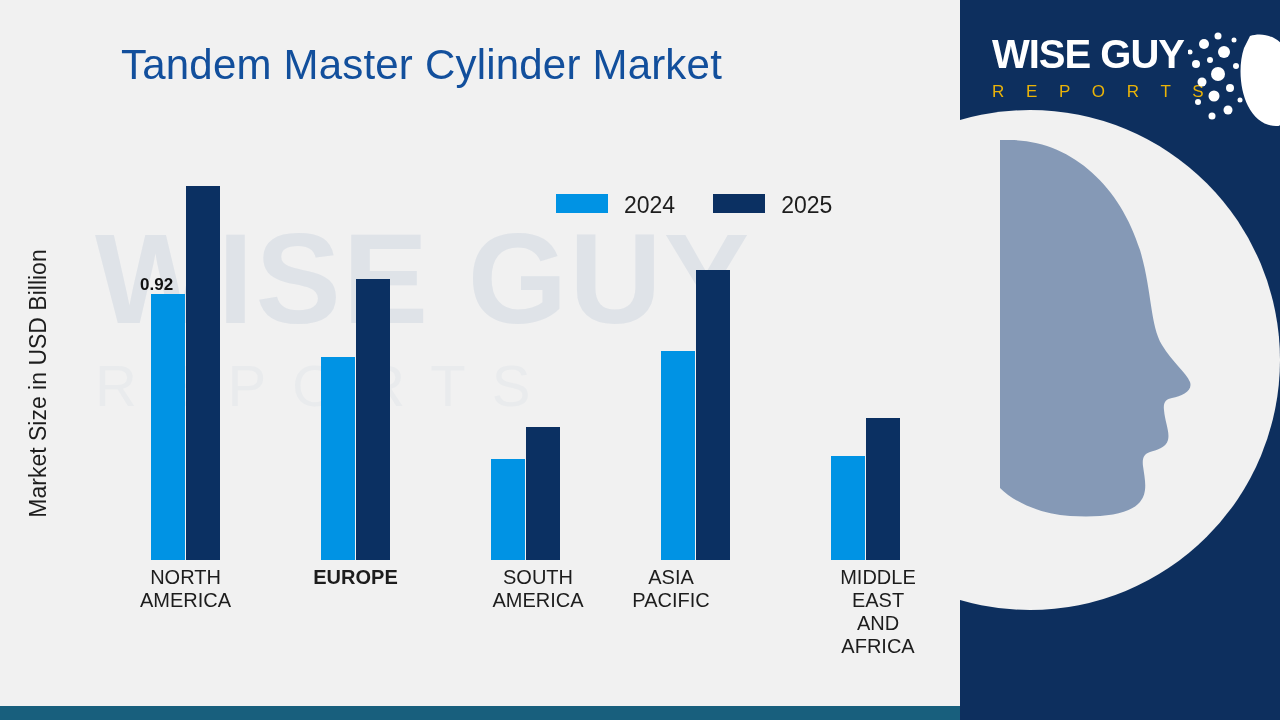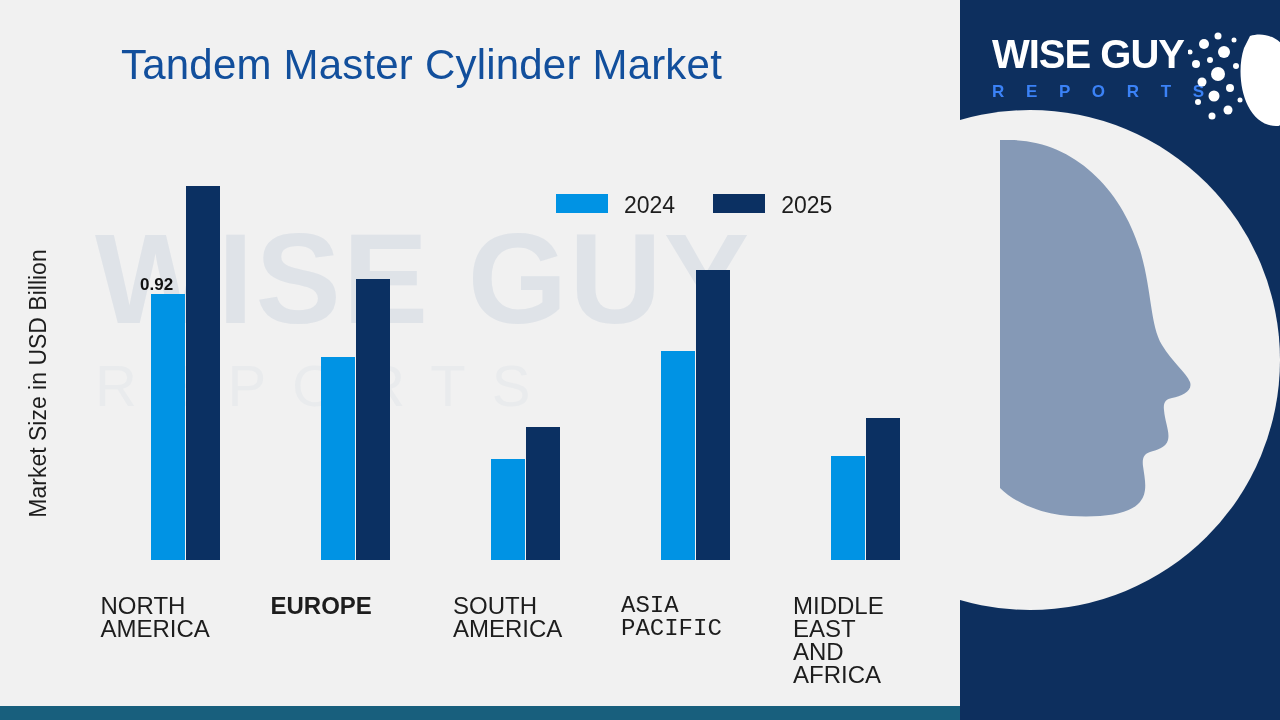--- a/index.html
+++ b/index.html
@@ -61,23 +61,23 @@
     position:absolute;left:0;top:0;width:960px;height:720px;
   }
   .bar{position:absolute;bottom:160px;width:34px;}
   .bar-label{
     position:absolute;font-size:17px;font-weight:700;color:#111;
     white-space:nowrap;
   }
 
   .cat-label{
     position:absolute;top:566px;
-    font-size:24px;color:#1d1d1d;
+    font-size:20px;color:#1d1d1d;text-align:center;
     line-height:23px;white-space:pre-line;
-    transform:translateX(-50%);width:170px;margin-top:28px;
+    transform:translateX(-50%);width:170px;
   }
 
   
   .right-panel{
     position:absolute;left:960px;top:0;width:320px;height:720px;
     background:#0d2f5e;overflow:hidden;
   }
   .brand-circle{
     position:absolute;left:-180px;top:110px;width:500px;height:500px;
     border-radius:50%;background:#f1f1f1;
@@ -87,21 +87,21 @@
     opacity:.55;
   }
   .logo{
     position:absolute;left:32px;top:34px;width:260px;height:82px;
   }
   .logo-main{
     font-size:40px;font-weight:700;color:#ffffff;letter-spacing:-1px;
     line-height:1;white-space:nowrap;
   }
   .logo-sub{
-    font-size:17px;font-weight:700;color:#3b82f6;letter-spacing:8.5px;
+    font-size:17px;font-weight:400;color:#eab308;letter-spacing:8.5px;
     line-height:1;margin-top:9px;white-space:nowrap;
   }
   .logo-dots{position:absolute;left:196px;top:-4px;width:110px;height:96px;}
 
   
   .bottom-bar{
     position:absolute;left:0;top:706px;width:960px;height:14px;
     background:#185f7d;
   }
 </style>
@@ -139,21 +139,21 @@
 AMERICA</div>
         <div class="bar" style="left: 321px; height: 203px; background: rgb(0, 147, 228);"></div>
         <div class="bar" style="left: 356px; height: 281px; background: rgb(11, 48, 98);"></div>
         <div class="cat-label" style="left: 355.5px; font-weight: bold;">EUROPE</div>
         <div class="bar" style="left: 491px; height: 101px; background: rgb(0, 147, 228);"></div>
         <div class="bar" style="left: 526px; height: 133px; background: rgb(11, 48, 98);"></div>
         <div class="cat-label" style="left: 538px;">SOUTH
 AMERICA</div>
         <div class="bar" style="left: 661px; height: 209px; background: rgb(0, 147, 228);"></div>
         <div class="bar" style="left: 696px; height: 290px; background: rgb(11, 48, 98);"></div>
-        <div class="cat-label" style="left: 706px; font-family: Liberation Mono, monospace;">ASIA
+        <div class="cat-label" style="left: 671px;">ASIA
 PACIFIC</div>
         <div class="bar" style="left: 831px; height: 104px; background: rgb(0, 147, 228);"></div>
         <div class="bar" style="left: 866px; height: 142px; background: rgb(11, 48, 98);"></div>
         <div class="cat-label" style="left: 878px;">MIDDLE
 EAST
 AND
 AFRICA</div>
         <div class="bar-label" style="left: 140px; top: 275px;">0.92</div>
       </div>
 

